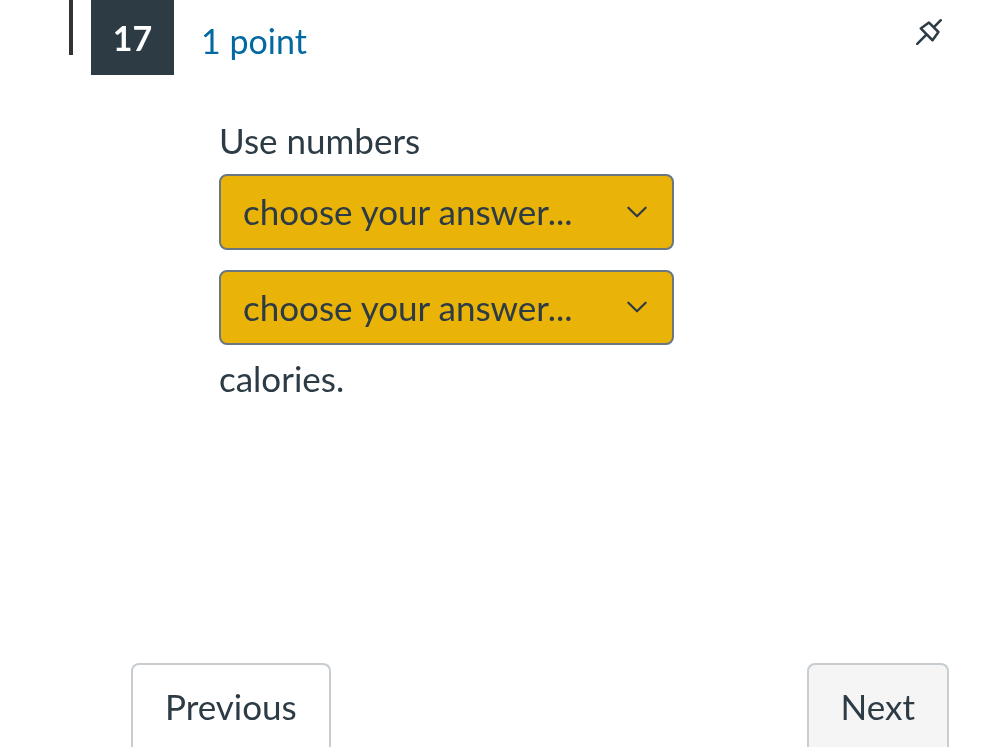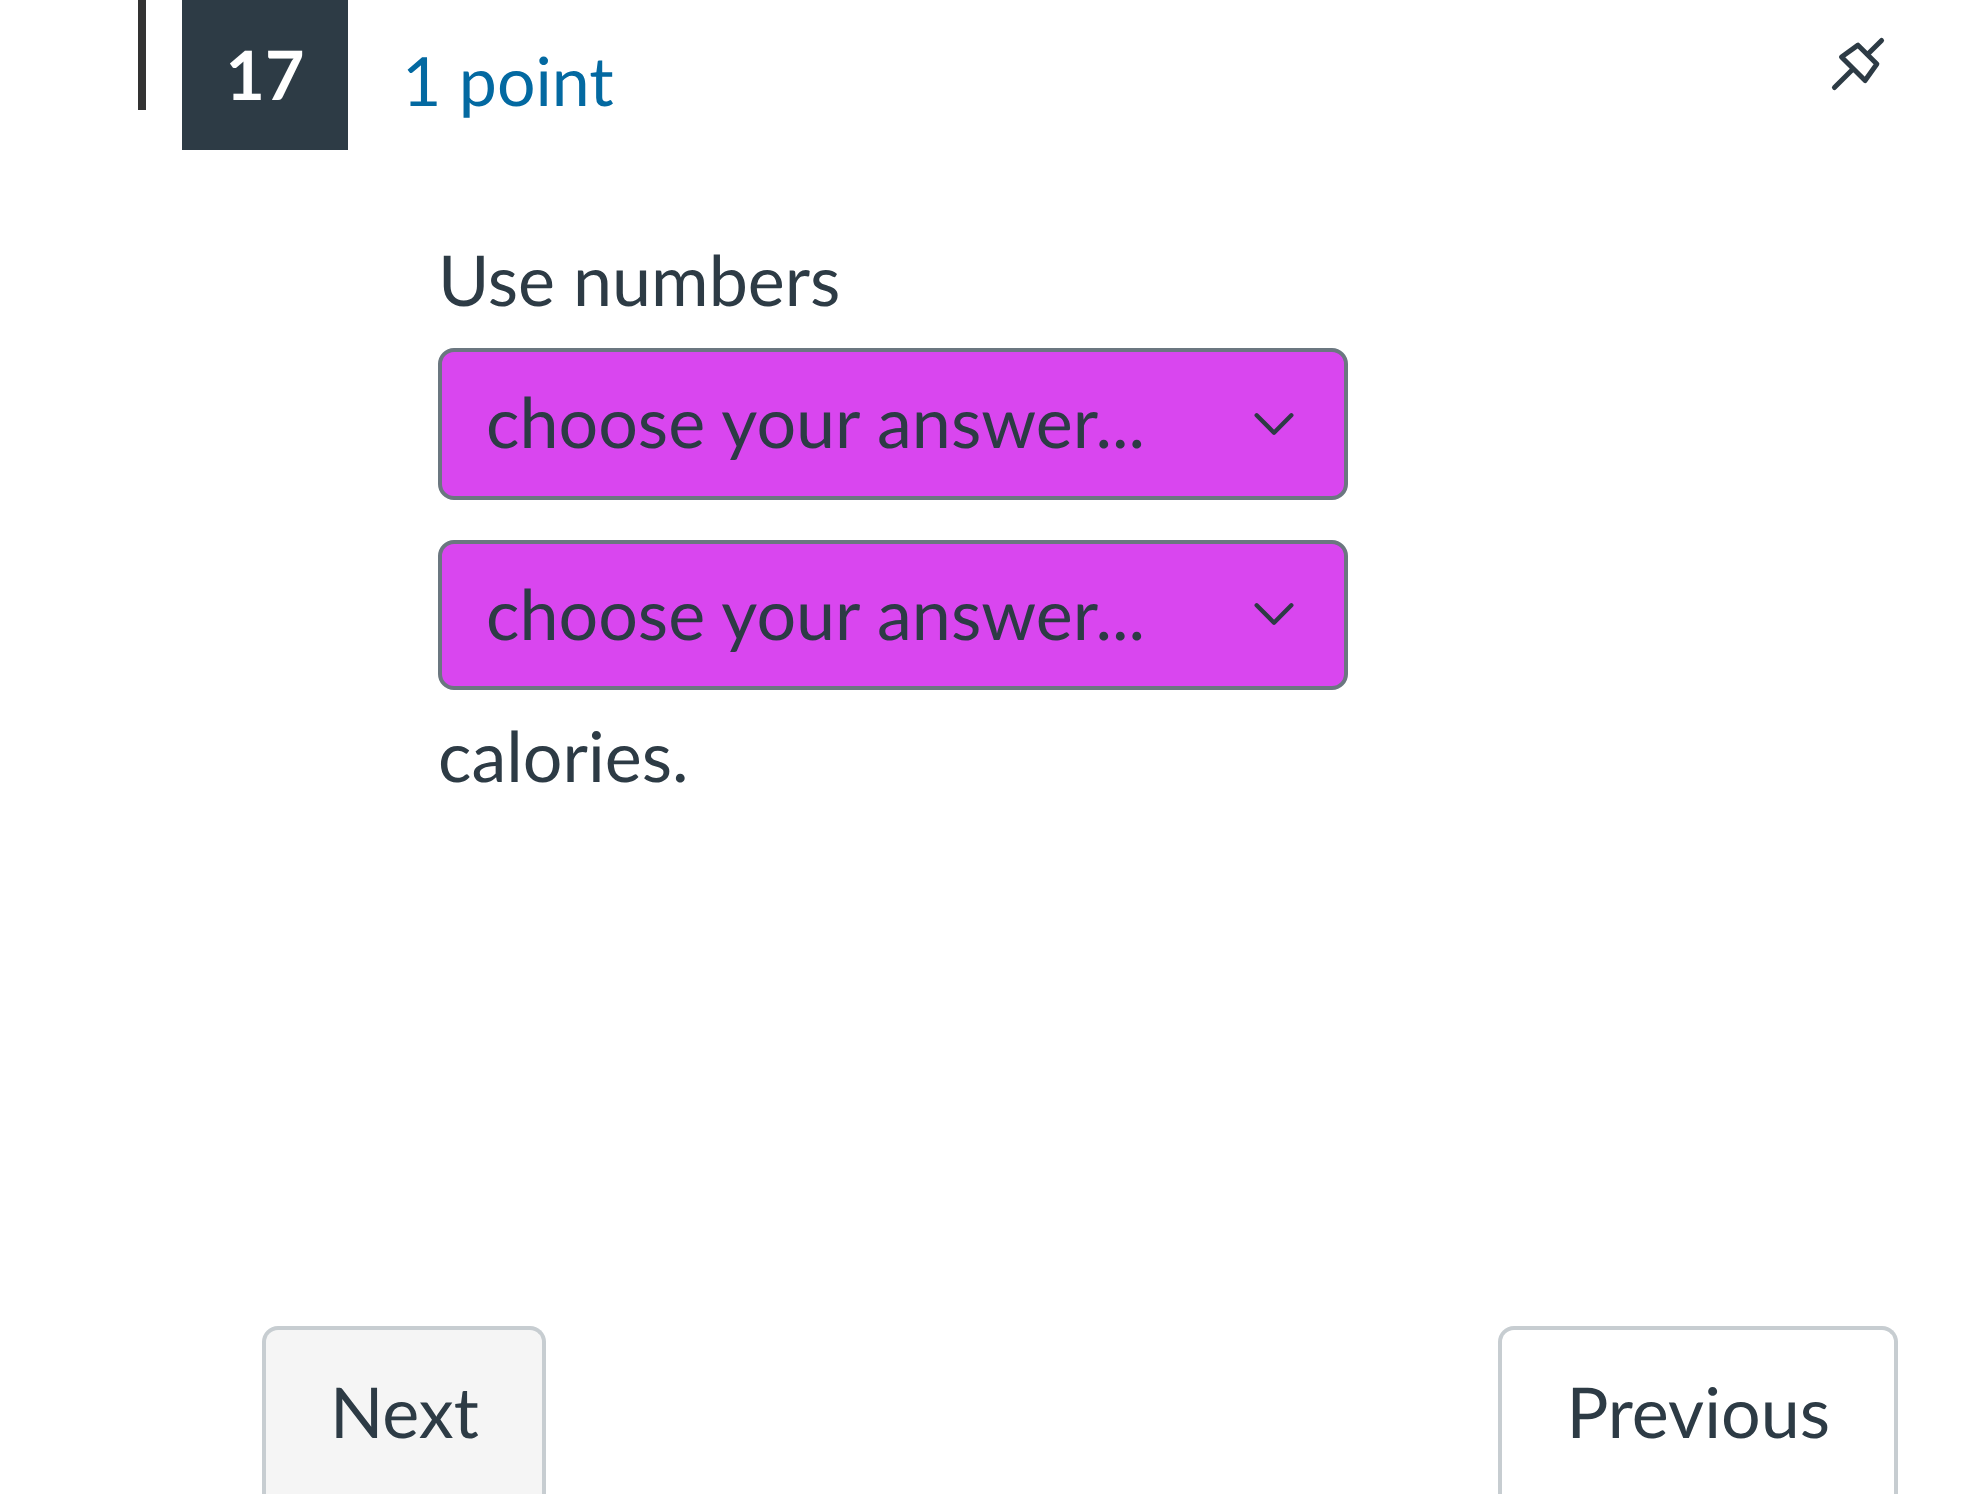--- a/index.html
+++ b/index.html
@@ -74,21 +74,21 @@
     .dropdown {
       display: inline-flex;
       align-items: center;
       border: 2px solid #6b7780;
       border-radius: 8px;
       padding: 12px 22px;
       margin: 10px 0;
       cursor: pointer;
       color: #2d3b45;
       font-size: 35px;
-      background: #d946ef;
+      background: #eab308;
       width: 455px;
       justify-content: space-between;
     }
     .dropdown-text {
       white-space: nowrap;
     }
     .chevron-down {
       width: 26px;
       height: 26px;
       margin-left: 18px;
@@ -151,20 +151,20 @@
       <span class="dropdown-text">choose your answer...</span>
       <svg class="chevron-down" viewBox="0 0 24 24" fill="none" stroke="#2d3b45" stroke-width="2" stroke-linecap="round" stroke-linejoin="round">
         <polyline points="4 8 12 16 20 8"></polyline>
       </svg>
     </div>
     
     <div class="question-text">calories.</div>
   </div>
 
   <div class="nav-buttons">
+    <div class="nav-button">
+      <span>Previous</span>
+    </div>
     <div class="nav-button next">
       <span>Next</span>
-    </div>
-    <div class="nav-button">
-      <span>Previous</span>
     </div>
   </div>
 </div>
 
 </body></html>

